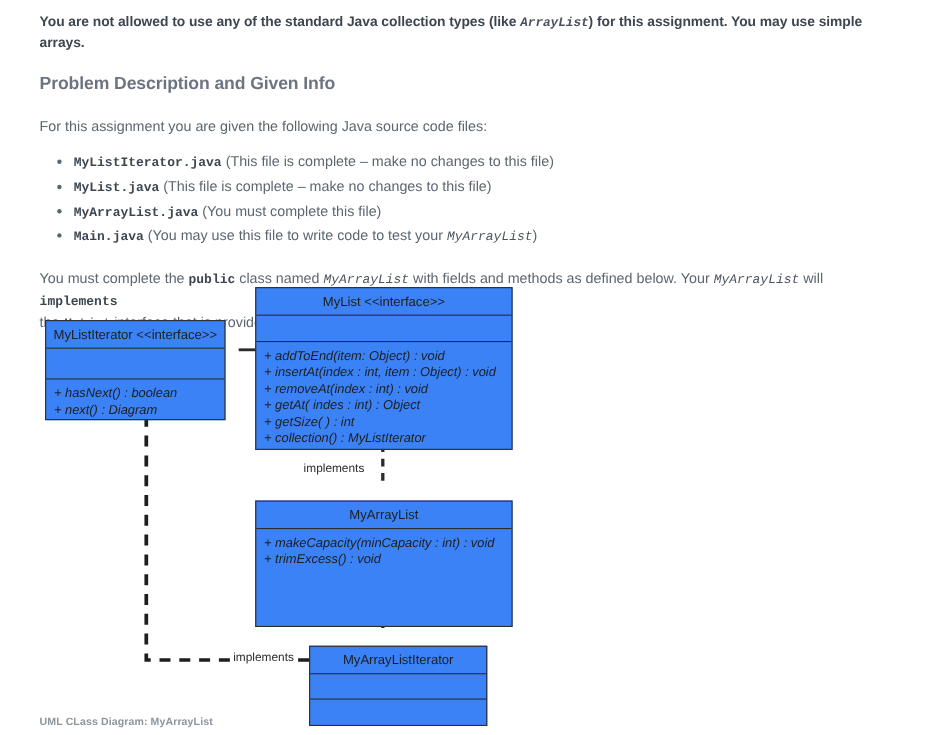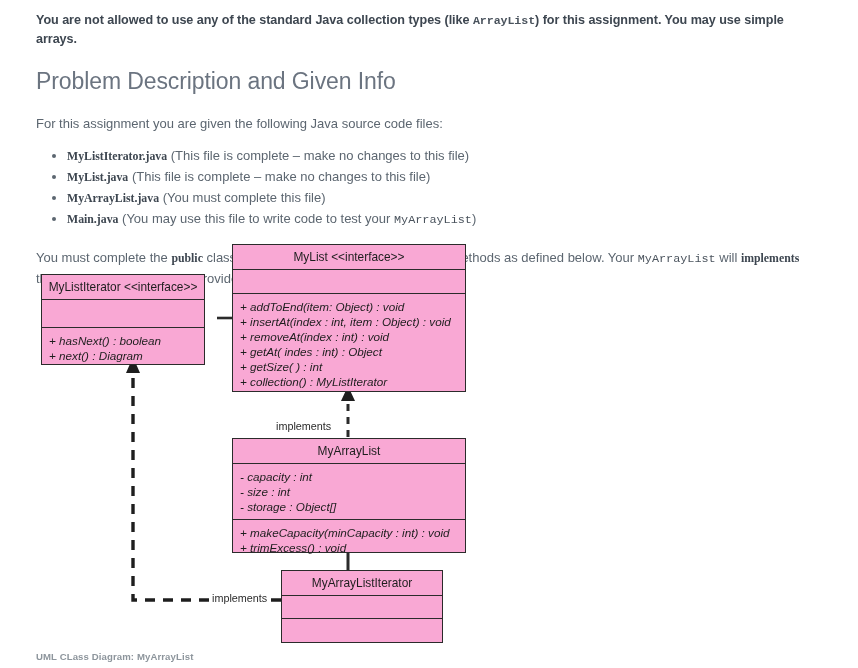--- a/index.html
+++ b/index.html
@@ -23,42 +23,43 @@
     font-size: 12.6px;
     font-weight: bold;
     color: #3d4650;
     line-height: 1.5;
     margin-top: 11px;
     letter-spacing: -0.05px;
   }
   .notice .mono { font-family: "Liberation Mono", monospace; font-size: 11.6px; font-weight: bold; }
 
   h2.section-title {
-    font-size: 23px;
-    font-weight: normal;
+    font-size: 16px;
+    font-weight: bold;
     color: #6b7480;
     margin: 19px 0 0 0;
     letter-spacing: -0.1px;
   }
 
   p.para {
     font-size: 13px;
     line-height: 1.55;
     color: #5c6670;
     margin: 19px 0 0 0;
   }
   p.para2 { margin-top: 18px; }
 
   .mono {
     font-family: "Liberation Mono", monospace;
     font-size: 11.8px;
     color: #4a535d;
+    font-style: italic;
   }
   .mono-b {
-    font-family: Liberation Serif, serif;
+    font-family: Liberation Mono, monospace;
     font-size: 11.8px;
     font-weight: bold;
     color: #3d4650;
   }
 
   ul.files {
     margin: 11px 0 0 0;
     padding-left: 31px;
     list-style: disc;
   }
@@ -75,23 +76,24 @@
     left: 0; top: 0;
     width: 858px; height: 668px;
     pointer-events: none;
   }
   .uml-layer { position: absolute; left:0; top:0; width:858px; height:668px; }
 
   .box {
     position: absolute;
     box-sizing: border-box;
     border: 1.6px solid #2b2b2b;
-    background: #f9a8d4;
+    background: #3b82f6;
     font-size: 11.7px;
     color: #1e1e1e;
+    margin-top: 17px;
   }
   .box .row {
     box-sizing: border-box;
     border-bottom: 1.6px solid #2b2b2b;
     padding: 4px 7px;
   }
   .box .row:last-child { border-bottom: none; }
   .box .hdr {
     text-align: center;
     font-size: 11.9px;
@@ -172,25 +174,20 @@
       <div>+ removeAt(index : int) : void</div>
       <div>+ getAt( indes : int) : Object</div>
       <div>+ getSize( ) : int</div>
       <div>+ collection() : MyListIterator</div>
     </div>
   </div>
 
   <div class="box" style="left:232px; top:438px; width:234px; height:115px;">
     <div class="row hdr">MyArrayList</div>
     <div class="row mlist">
-      <div>- capacity : int</div>
-      <div>- size : int</div>
-      <div>- storage : Object[]</div>
-    </div>
-    <div class="row mlist">
       <div>+ makeCapacity(minCapacity : int) : void</div>
       <div>+ trimExcess() : void</div>
     </div>
   </div>
 
   <div class="box" style="left:281px; top:570px; width:162px; height:73px;">
     <div class="row hdr">MyArrayListIterator</div>
     <div class="row" style="height:23px;"></div>
     <div class="row" style="height:26px;"></div>
   </div>

